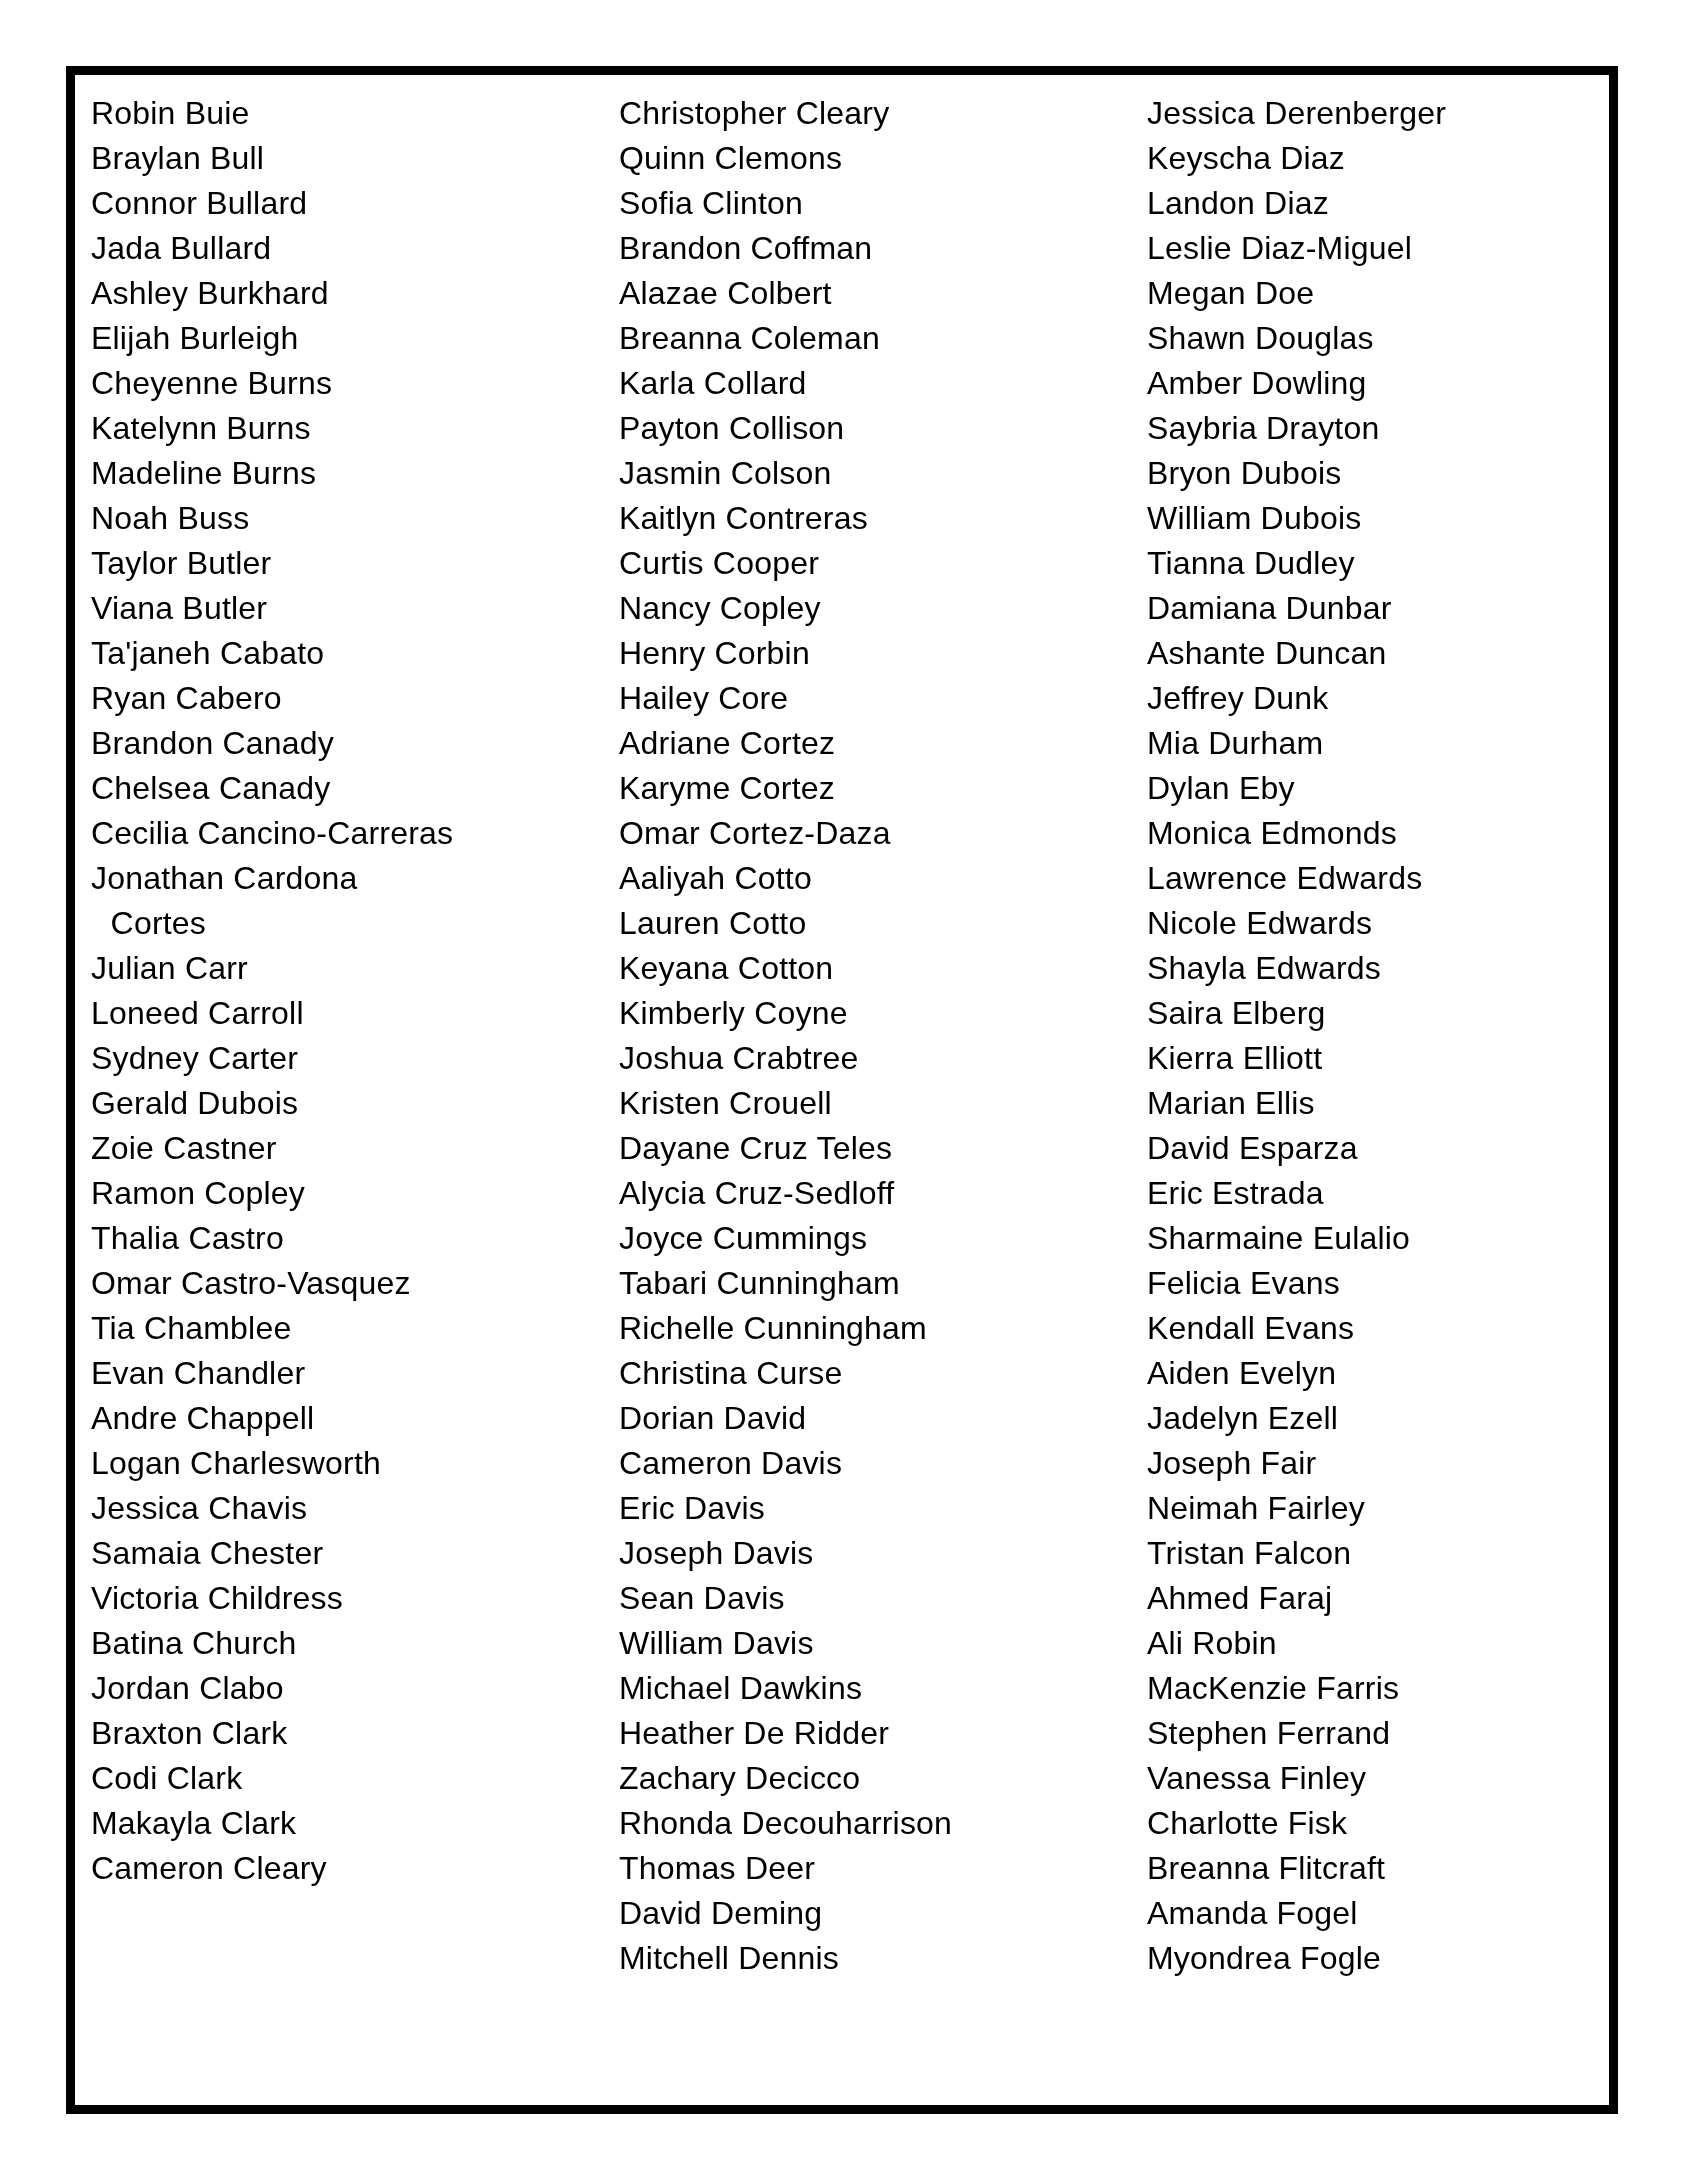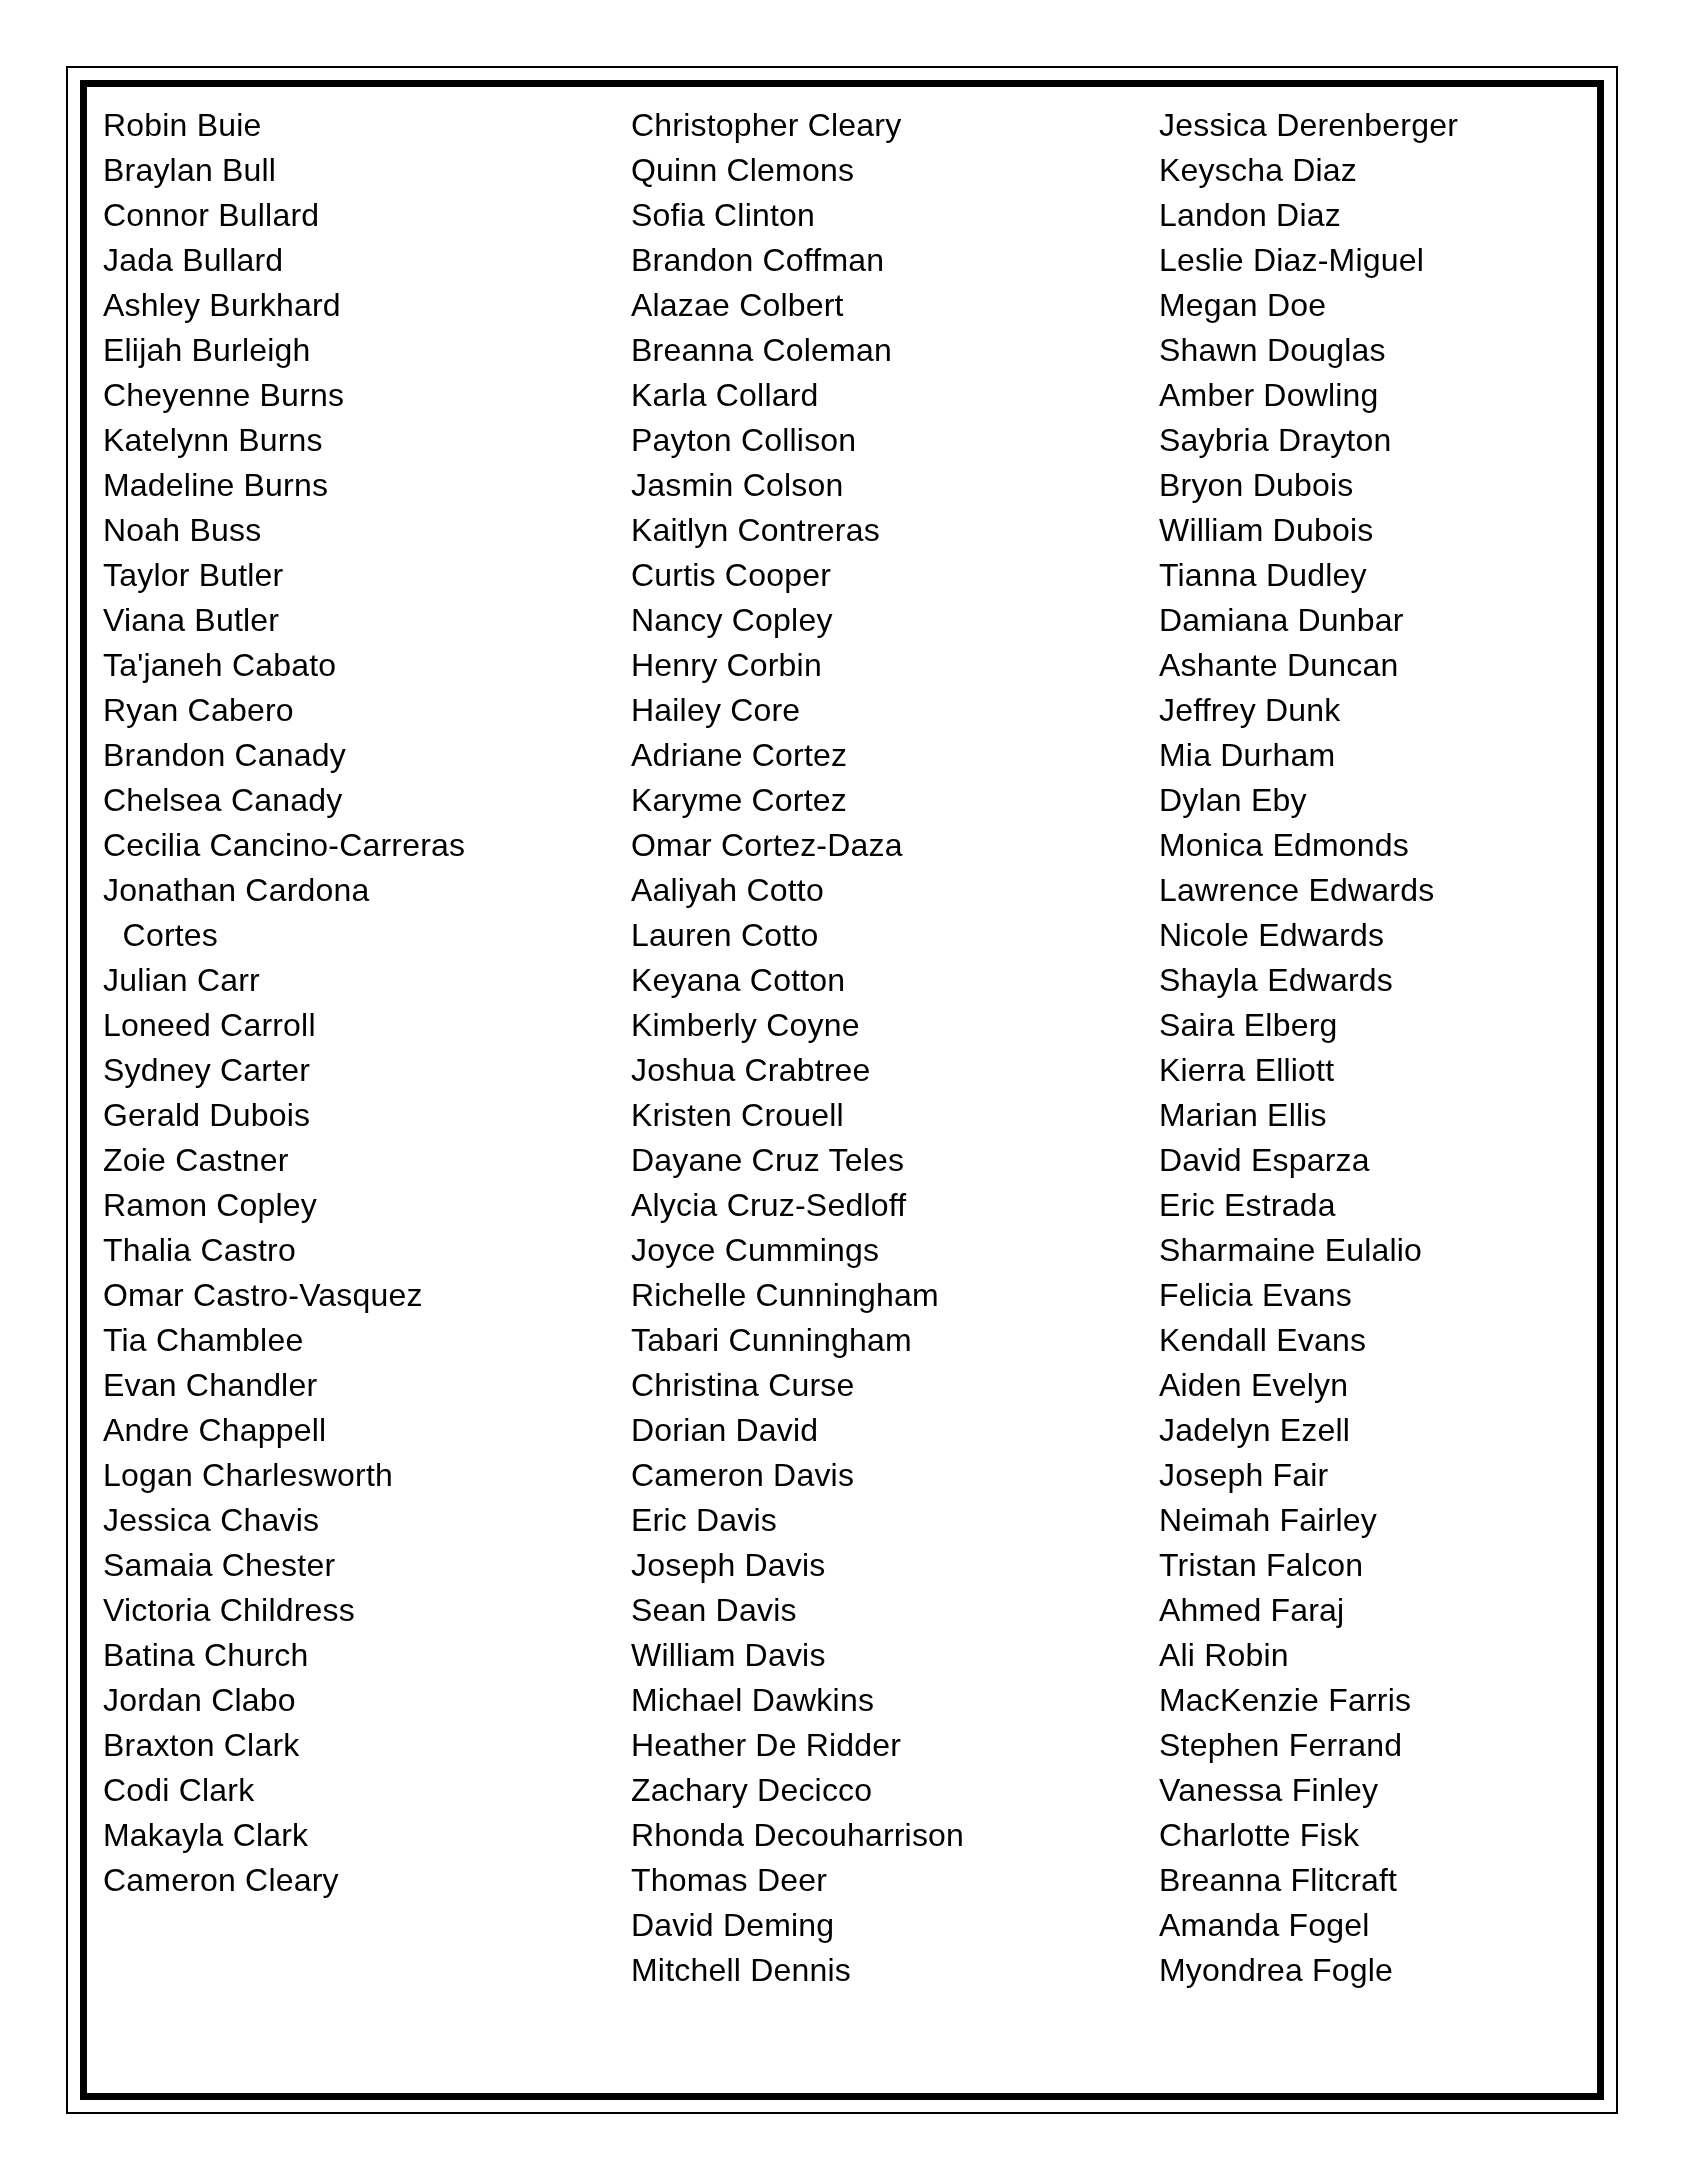--- a/index.html
+++ b/index.html
@@ -17,21 +17,21 @@
   }
   
   .frame-outer {
     position: absolute;
     left: 66px;
     top: 66px;
     width: 1552px;
     height: 2048px;
     box-sizing: border-box;
     border: 2.6px solid var(--border-color, #000000);
-    padding: 12px;
+    padding: 0;
   }
   .frame-inner {
     position: relative;
     width: 100%;
     height: 100%;
     box-sizing: border-box;
     border: 7.7px solid var(--border-color, #000000);
     overflow: hidden;
   }
   .content {
@@ -127,22 +127,22 @@
             <div class="name-line">Omar Cortez-Daza</div>
             <div class="name-line">Aaliyah Cotto</div>
             <div class="name-line">Lauren Cotto</div>
             <div class="name-line">Keyana Cotton</div>
             <div class="name-line">Kimberly Coyne</div>
             <div class="name-line">Joshua Crabtree</div>
             <div class="name-line">Kristen Crouell</div>
             <div class="name-line">Dayane Cruz Teles</div>
             <div class="name-line">Alycia Cruz-Sedloff</div>
             <div class="name-line">Joyce Cummings</div>
+            <div class="name-line">Tabari Cunningham</div>
             <div class="name-line">Richelle Cunningham</div>
-            <div class="name-line">Tabari Cunningham</div>
             <div class="name-line">Christina Curse</div>
             <div class="name-line">Dorian David</div>
             <div class="name-line">Cameron Davis</div>
             <div class="name-line">Eric Davis</div>
             <div class="name-line">Joseph Davis</div>
             <div class="name-line">Sean Davis</div>
             <div class="name-line">William Davis</div>
             <div class="name-line">Michael Dawkins</div>
             <div class="name-line">Heather De Ridder</div>
             <div class="name-line">Zachary Decicco</div>

